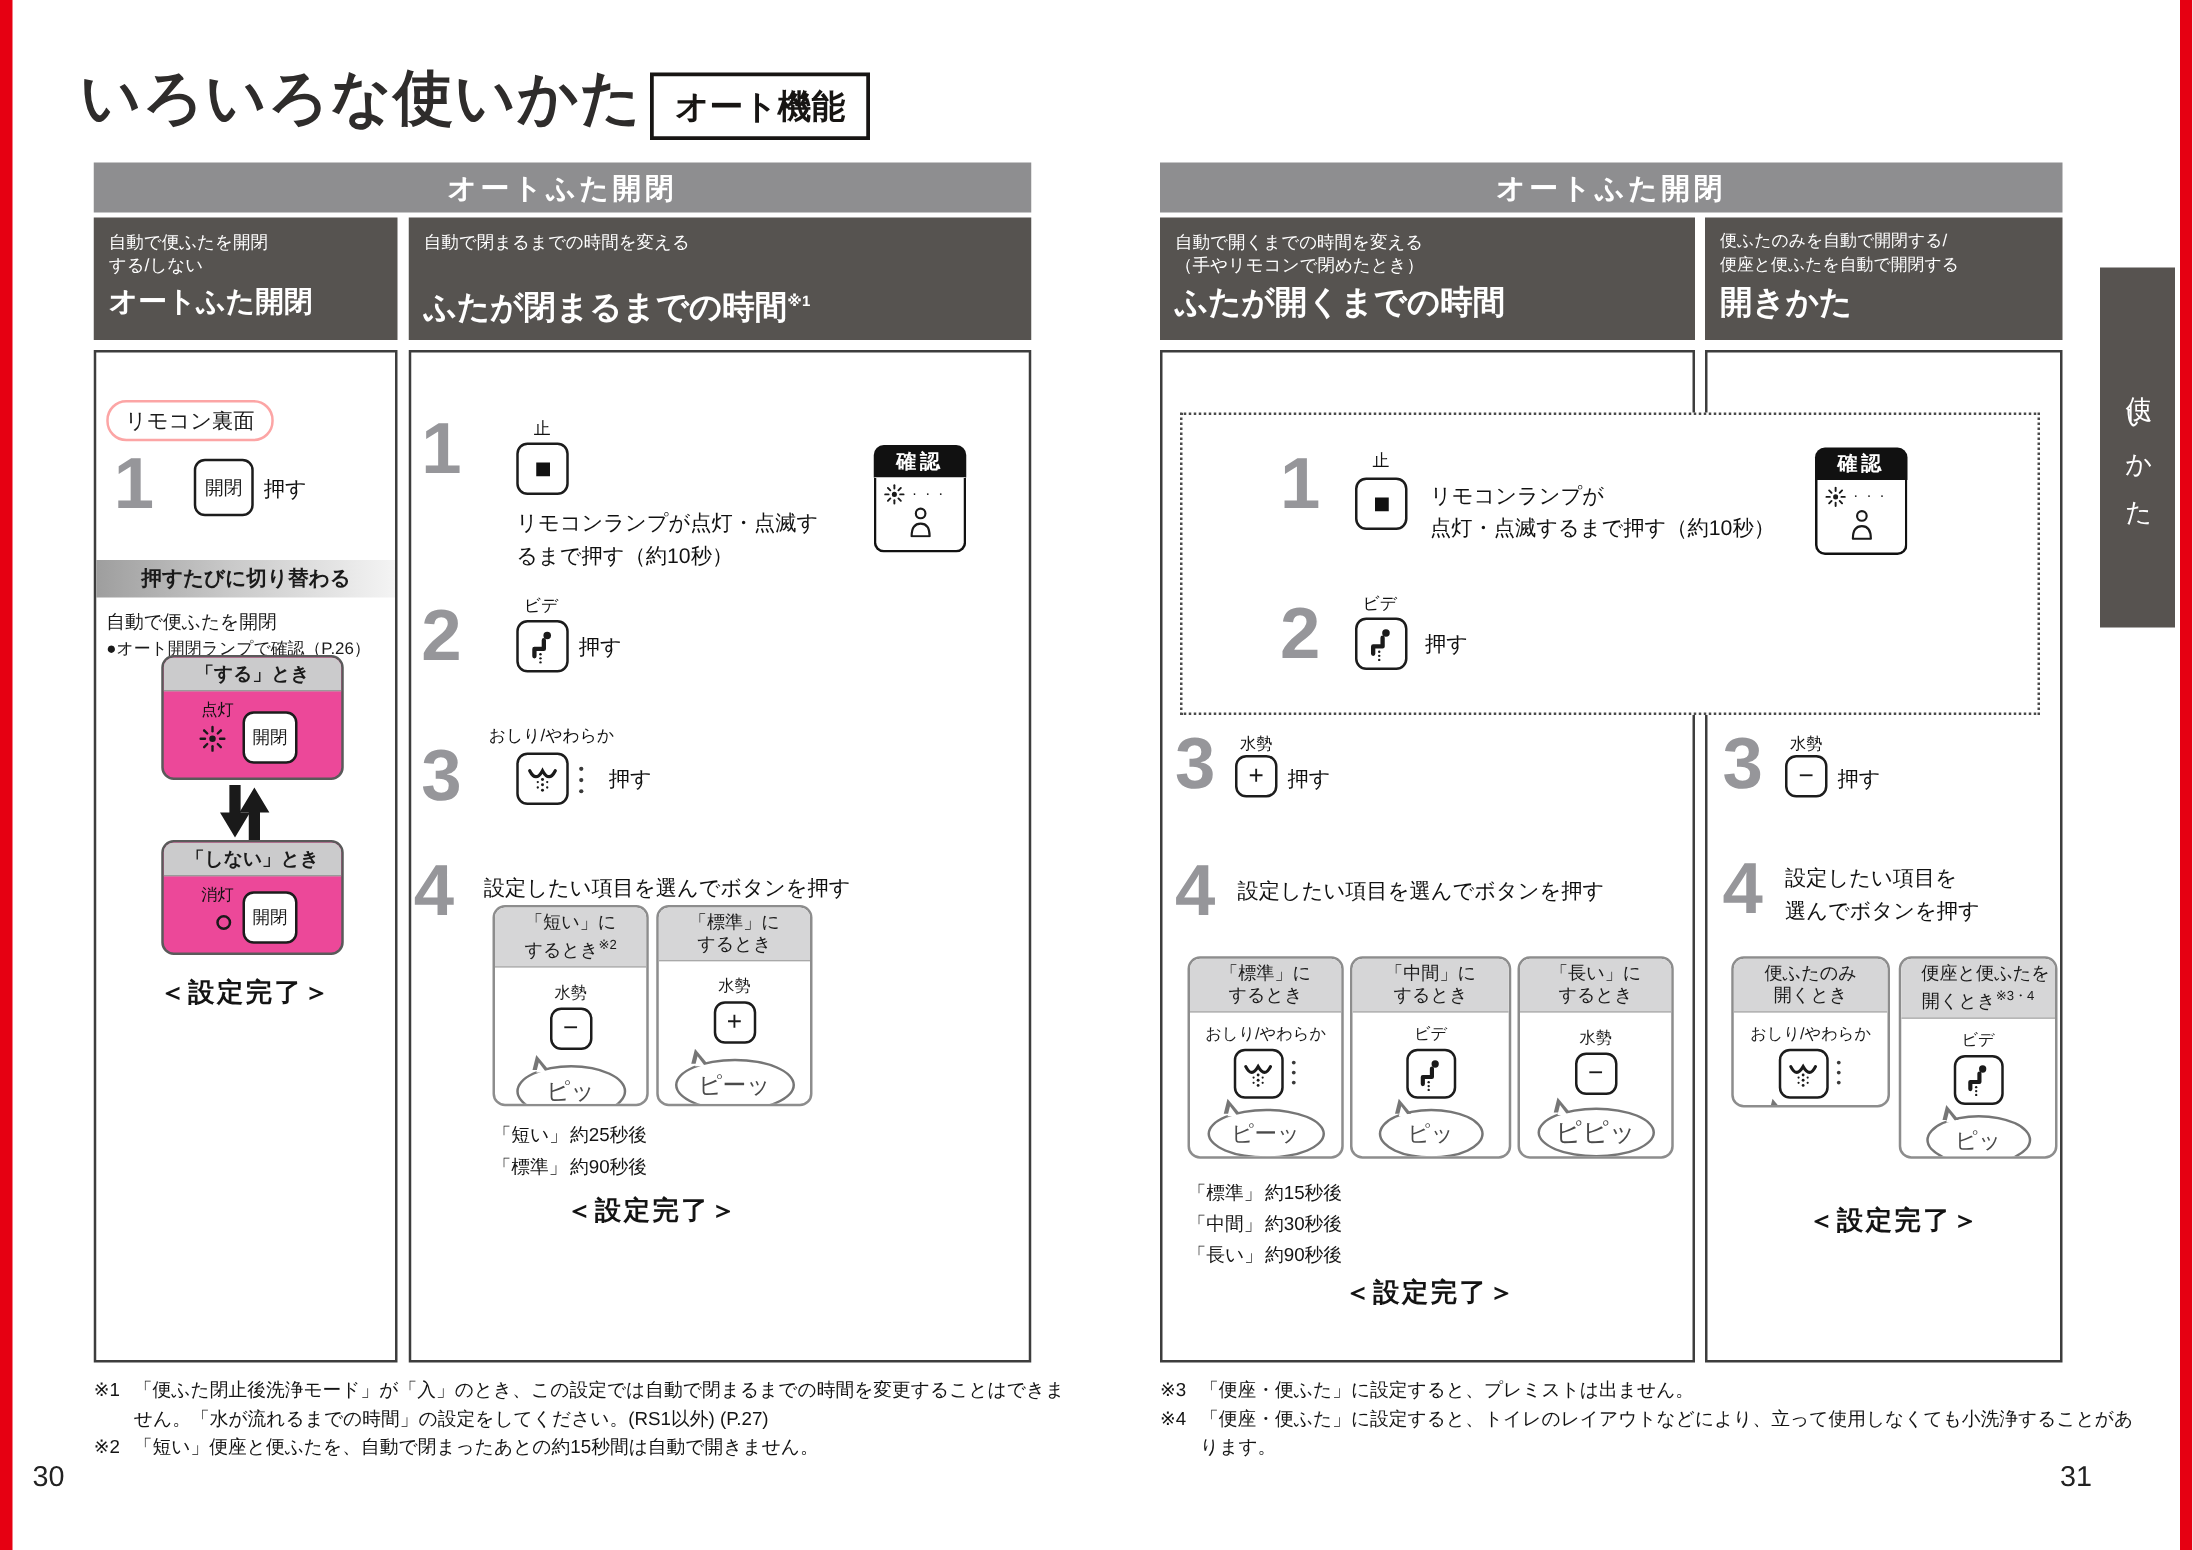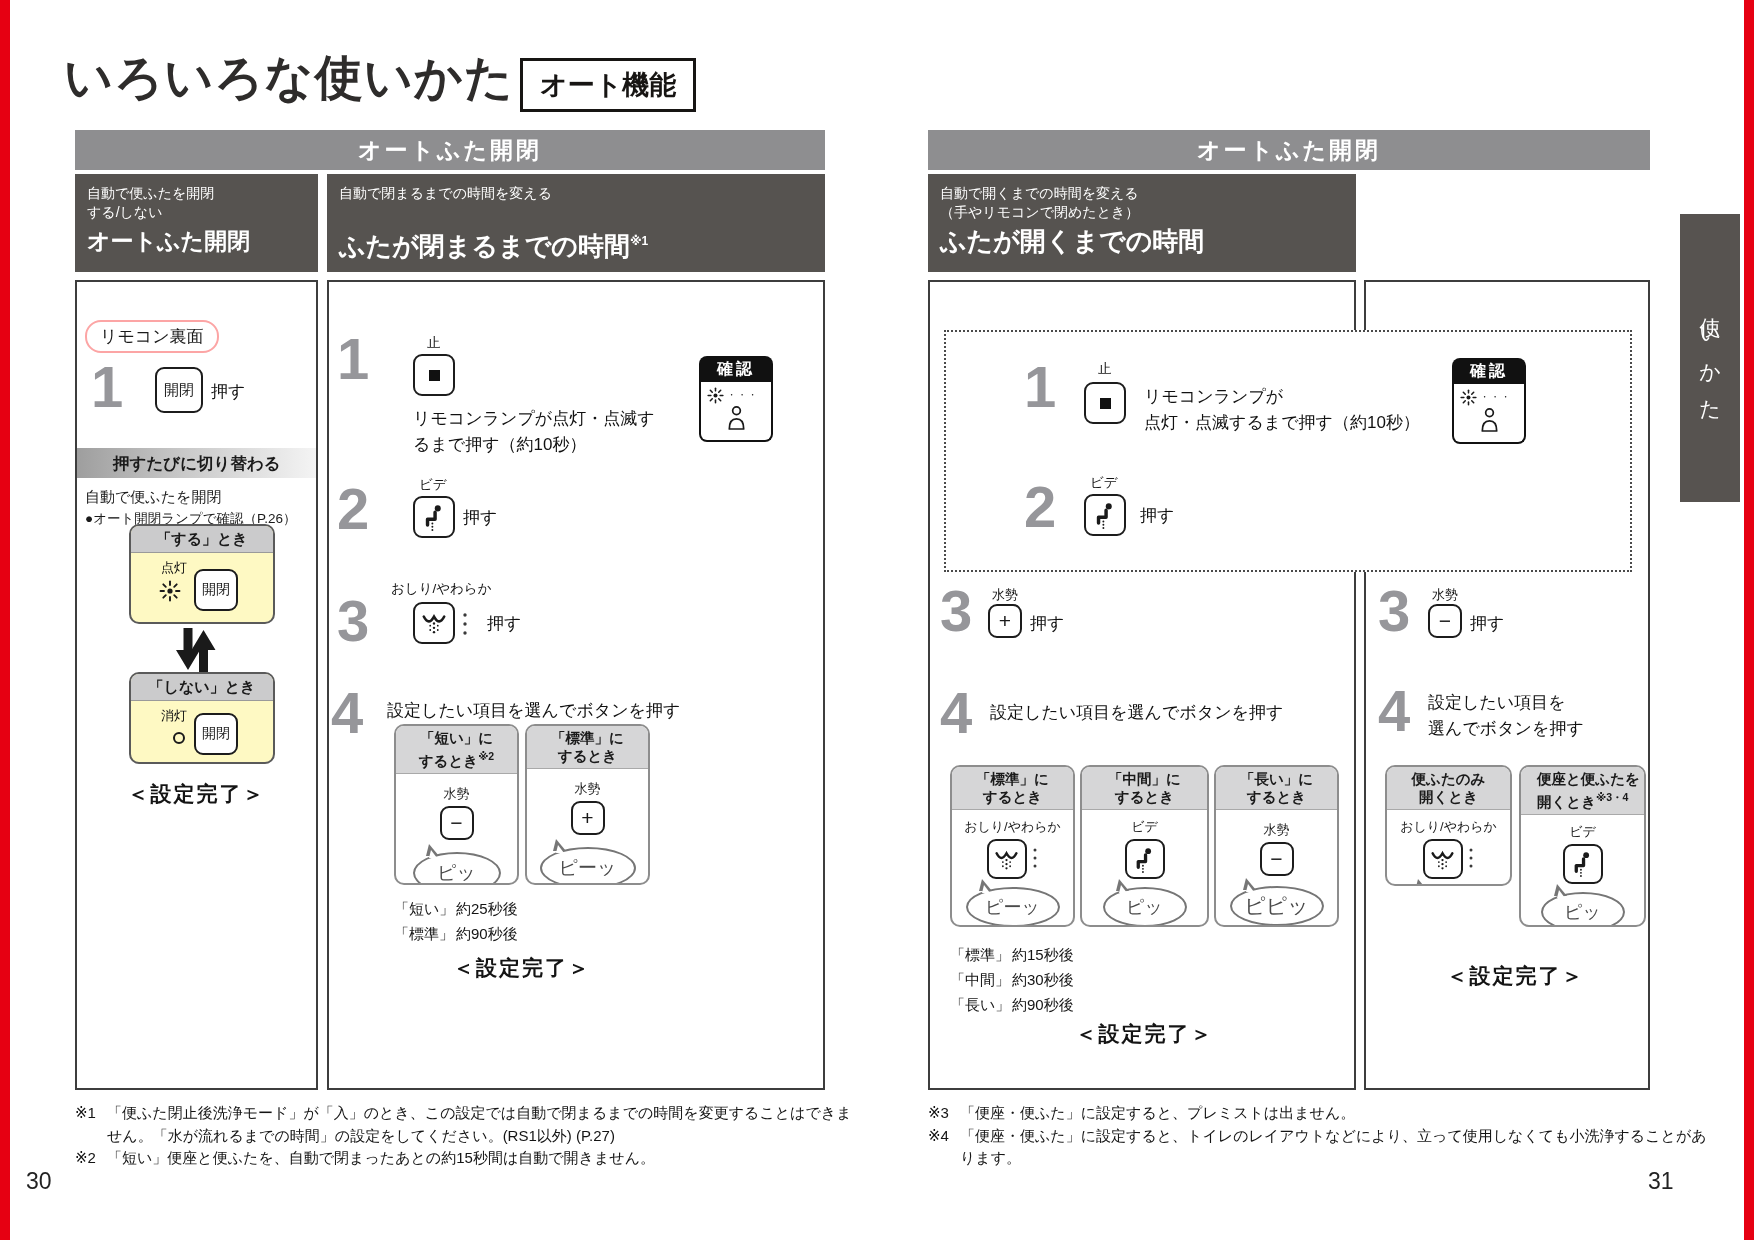--- a/index.html
+++ b/index.html
@@ -21,27 +21,27 @@
   .btn{position:absolute;border:2.2px solid #1c1c1c;border-radius:9px;background:#fff;display:flex;align-items:center;justify-content:center;box-sizing:border-box;}
   .btn-inline{position:static;display:flex;align-items:center;justify-content:center;border:2.2px solid #1c1c1c;border-radius:9px;background:#fff;box-sizing:border-box;}
   .btn-label{position:absolute;font-size:13.5px;color:#111;white-space:nowrap;}
   .press{position:absolute;font-size:17px;color:#111;white-space:nowrap;}
   .desc{position:absolute;font-size:17px;color:#111;white-space:nowrap;line-height:25px;}
   .stopsq{width:11px;height:11px;background:#111;}
   .rounded-label{position:absolute;border:2px solid #fca5a5;border-radius:16px;padding:3px 13px;font-size:17px;white-space:nowrap;background:#fff;}
   .togglebar{position:absolute;left:0;right:0;height:30px;background:linear-gradient(90deg,#9e9e9e 0%,#c9c9c9 45%,#f4f4f4 100%);font-size:16.5px;font-weight:bold;line-height:30px;padding-left:36px;box-sizing:border-box;white-space:nowrap;}
   .smalltext{position:absolute;font-size:15px;white-space:nowrap;}
   .notetext{position:absolute;font-size:13.5px;white-space:nowrap;}
-  .statebox{position:absolute;border:2px solid #5a5a5a;border-radius:10px;background:#fef9c3;overflow:hidden;box-sizing:border-box;}
+  .statebox{position:absolute;border:2px solid #5a5a5a;border-radius:10px;background:#ec4899;overflow:hidden;box-sizing:border-box;}
   .state-hd{background:#cbcbcc;text-align:center;font-weight:bold;font-size:15px;padding:4px 0 3px;border-bottom:1.5px solid #9a9a9a;white-space:nowrap;}
   .state-bd{position:relative;}
   .ring{position:absolute;width:8px;height:8px;border:2px solid #1a1a1a;border-radius:50%;}
   .done{position:absolute;text-align:center;font-size:21px;font-weight:600;color:#141414;letter-spacing:2px;white-space:nowrap;}
   .opt{position:absolute;border:2px solid #8d8d8d;border-radius:10px;background:#fff;box-sizing:border-box;overflow:hidden;}
-  .opt-hd{background:#d6d6d7;text-align:center;font-weight:bold;font-size:14.5px;line-height:17.5px;padding:4px 16px 3px;border-bottom:1.5px solid #a9a9a9;white-space:nowrap;}
+  .opt-hd{background:#d6d6d7;text-align:center;font-weight:normal;font-size:14.5px;line-height:17.5px;padding:4px 16px 3px;border-bottom:1.5px solid #a9a9a9;white-space:nowrap;}
   .opt-bd{display:flex;flex-direction:column;align-items:center;padding-top:11px;}
   .opt-bd .lbl{font-size:13px;white-space:nowrap;}
   .btnrow{display:flex;align-items:center;margin-top:3px;}
   .bubble{position:relative;border:2px solid #767676;border-radius:50%;color:#4a4a4a;display:flex;align-items:center;justify-content:center;background:#fff;margin-top:12px;white-space:nowrap;}
   .bubble::before{content:"";position:absolute;top:-10px;left:11px;border-left:3px solid transparent;border-right:10px solid transparent;border-bottom:12px solid #767676;}
   .bubble::after{content:"";position:absolute;top:-4px;left:14px;border-left:2px solid transparent;border-right:6px solid transparent;border-bottom:8px solid #fff;}
   .times{position:absolute;font-size:15px;line-height:25px;color:#141414;white-space:nowrap;}
   .times .nm{display:inline-block;width:62px;}
   .dotted{position:absolute;border:2px dotted #4a4a4a;background:#fff;z-index:2;box-sizing:border-box;}
   .kakunin{position:absolute;width:74px;z-index:3;}
@@ -246,20 +246,25 @@
     <div class="done" style="left:65px;width:256px;top:672px;">＜設定完了＞</div>
   </div>
 
   <div class="bar" style="left:928px;top:130px;width:722px;">オートふた開閉</div>
 
   <div class="dark" style="left:928px;top:174px;width:428px;">
     <div class="sub">自動で開くまでの時間を変える</div>
     <div class="sub">（手やリモコンで閉めたとき）</div>
     <div class="ttl">ふたが開くまでの時間</div>
   </div>
+  <div class="dark" style="left:1364px;top:174px;width:286px;">
+    <div class="sub" style="font-size:13.5px;">便ふたのみを自動で開閉する/</div>
+    <div class="sub" style="font-size:13.5px;">便座と便ふたを自動で開閉する</div>
+    <div class="ttl">開きかた</div>
+  </div>
 
   <div class="cbox" style="left:928px;top:280px;width:428px;height:810px;">
     <div class="digit" style="left:10px;top:300px;">3</div>
     <span class="btn-label" style="left:62px;top:304px;font-size:13px;">水勢</span>
     <div class="btn" style="left:58px;top:322px;width:34px;height:34px;font-size:21px;">
         <span>+</span>
       </div>
     <div class="press" style="left:100px;top:330px;">押す</div>
 
     <div class="digit" style="left:10px;top:402px;">4</div>

